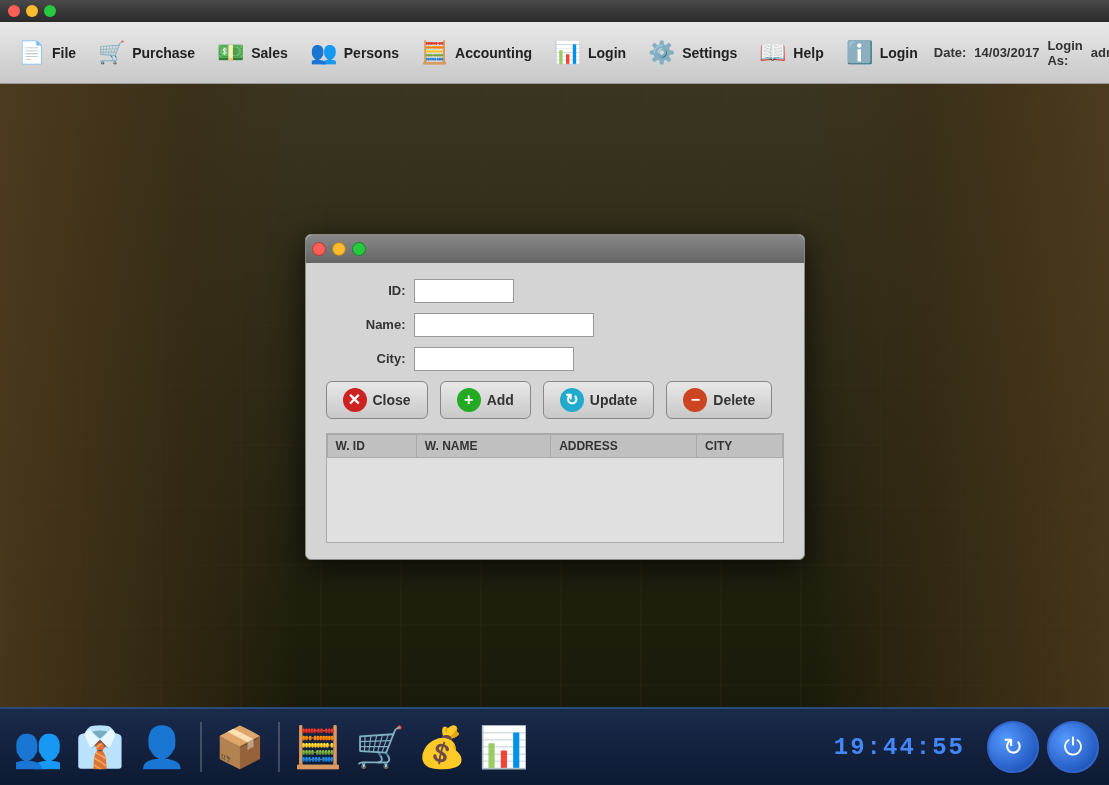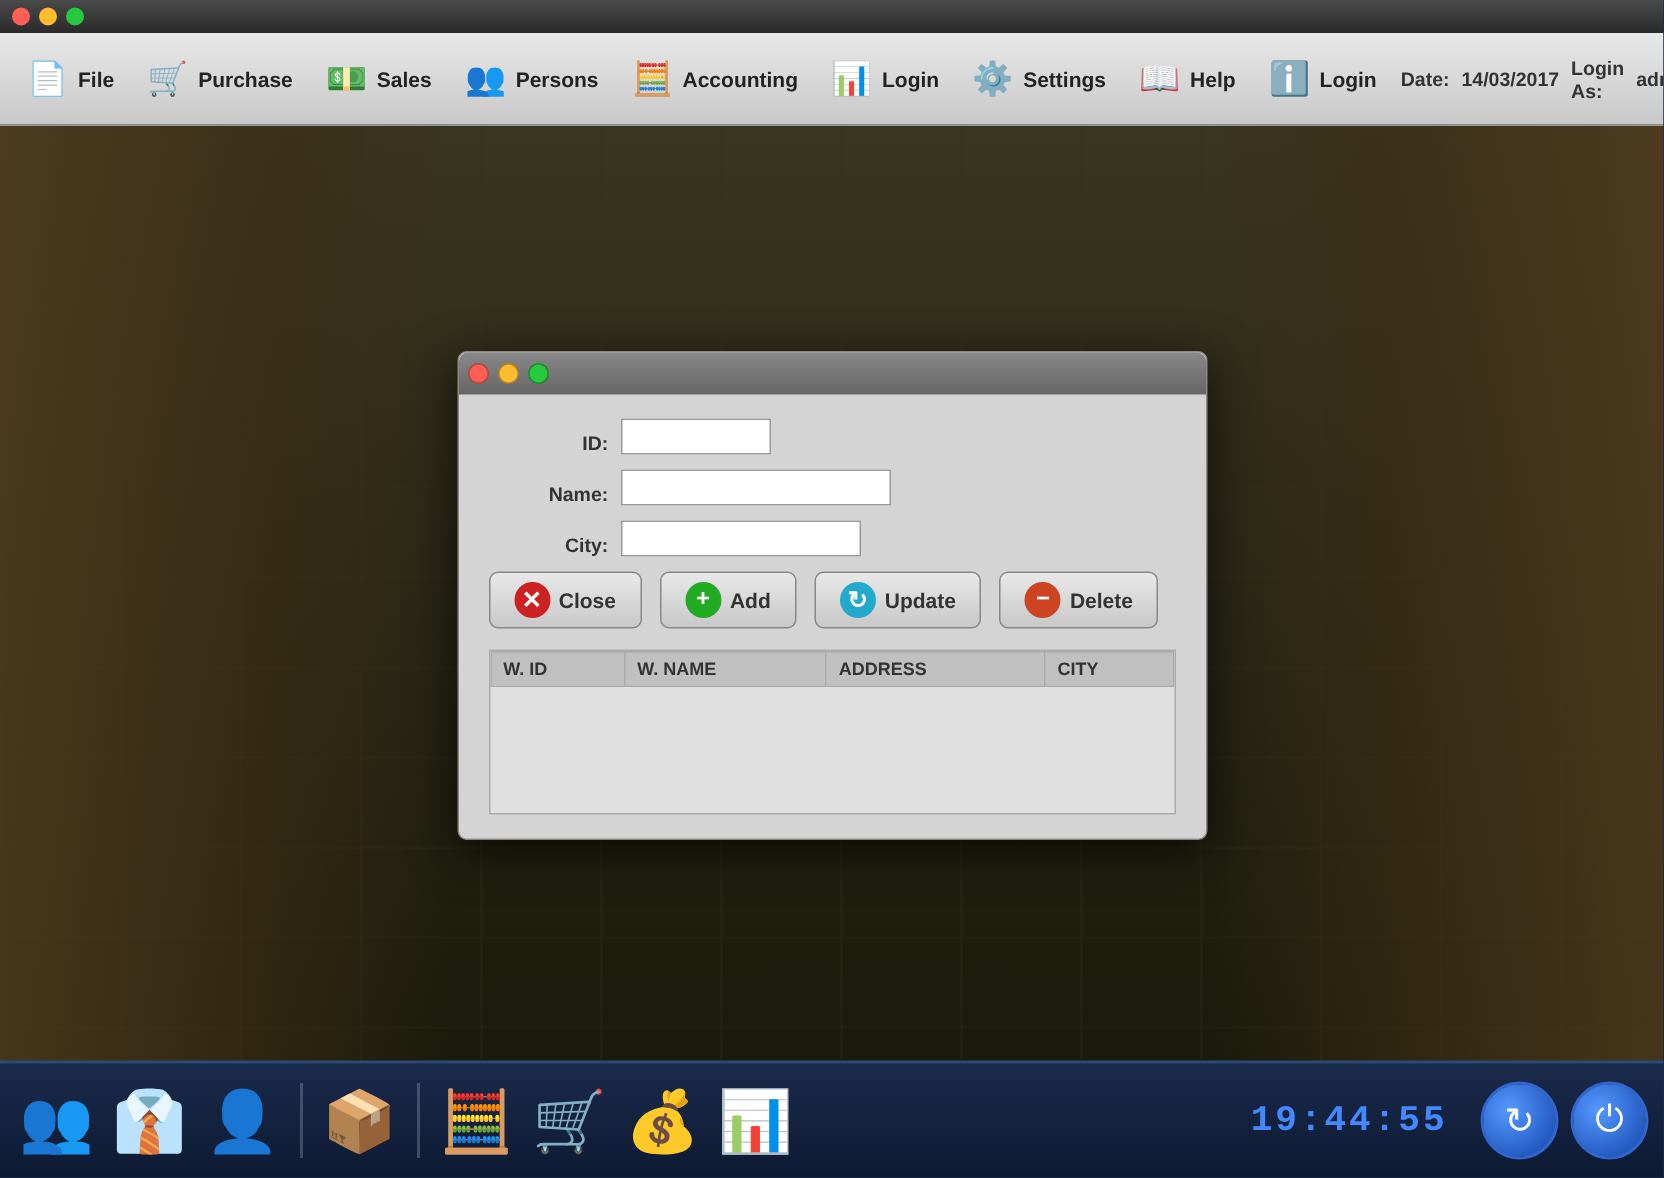--- a/index.html
+++ b/index.html
@@ -149,21 +149,21 @@
     }
     .dlg-close { background: #ff5f57; }
     .dlg-min { background: #febc2e; }
     .dlg-max { background: #28c840; }
 
     .dialog-body {
       padding: 16px 20px;
     }
     .form-row {
       display: flex;
-      align-items: flex-end;
+      align-items: center;
       margin-bottom: 10px;
     }
     .form-label {
       width: 80px;
       text-align: right;
       font-size: 13px;
       font-weight: bold;
       color: #333;
       margin-right: 8px;
     }

